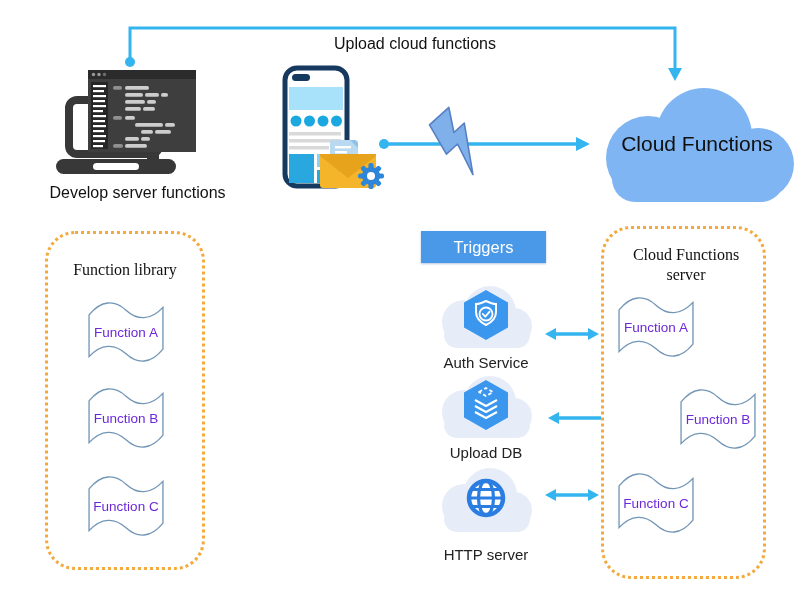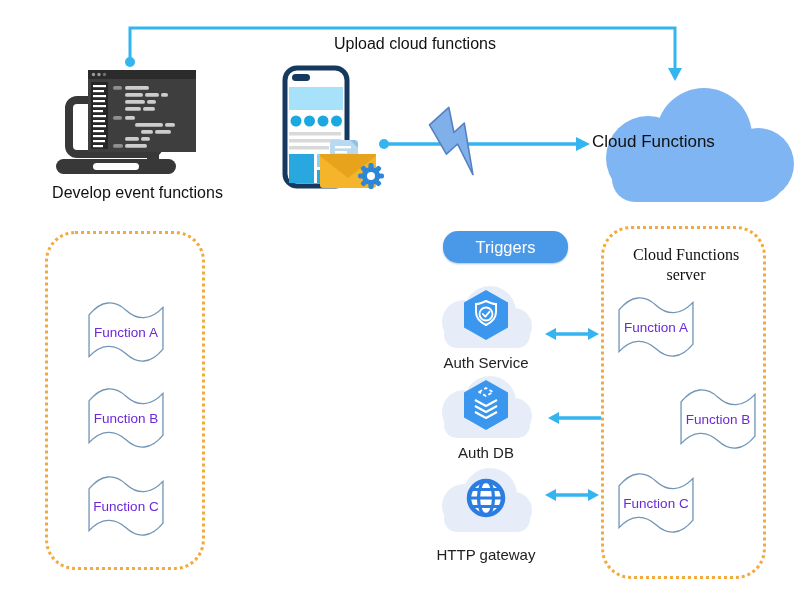--- a/index.html
+++ b/index.html
@@ -15,29 +15,29 @@
     position:absolute;border:3px dotted #f3a93c;border-radius:30px;box-sizing:border-box;background:#fff;
   }
   .box-title{position:absolute;width:100%;text-align:center;font-size:16px;color:#111;line-height:1.25;font-family:Liberation Serif, serif;}
   .flag{position:absolute;width:80px;height:72px;}
   .flag svg{position:absolute;left:0;top:0;}
   .flag-label{
     position:absolute;left:0;top:0;width:100%;height:100%;display:flex;align-items:center;justify-content:center;
     font-size:13.5px;color:#6d28d9;
   }
   .trigger-btn{
-    position:absolute;left:443px;top:231px;width:125px;height:32px;border-radius:15px;
+    position:absolute;left:421px;top:231px;width:125px;height:32px;border-radius:0;
     background:#4a99e9;color:#fff;display:flex;align-items:center;justify-content:center;
     font-size:16.5px;box-shadow:0 1px 2px rgba(40,90,160,.35);
   }
   .trigger-node{position:absolute;width:112px;text-align:center;}
   .node-label{margin-top:0;font-size:15px;color:#222;}
   .main-cloud-label{
-    position:absolute;left:592px;top:132px;width:210px;
-    font-size:17px;color:#101010;
+    position:absolute;left:592px;top:132px;width:210px;text-align:center;
+    font-size:21px;color:#101010;
   }
 </style>
 </head>
 <body>
 
 <div class="canvas">
 
   <svg class="overlay-svg" viewBox="0 0 803 601">
 
     <g stroke="#35b5f0" fill="none" stroke-width="3">
@@ -110,21 +110,21 @@
       <rect x="80" y="63" width="28" height="3.8" rx="1.9"></rect>
         <rect x="110" y="63" width="10" height="3.8" rx="1.9"></rect>
       <rect x="86" y="70" width="12" height="3.8" rx="1.9"></rect>
         <rect x="100" y="70" width="16" height="3.8" rx="1.9"></rect>
       <rect x="70" y="77" width="14" height="3.8" rx="1.9"></rect>
         <rect x="86" y="77" width="9" height="3.8" rx="1.9"></rect>
       <rect x="58" y="84" width="10" height="3.8" rx="1.9" fill="#8f8f8f"></rect>
         <rect x="70" y="84" width="22" height="3.8" rx="1.9"></rect>
     </g>
   </svg>
-  <div class="label lbl-16" style="left:25px;top:184px;width:225px;">Develop event functions</div>
+  <div class="label lbl-16" style="left:25px;top:184px;width:225px;">Develop server functions</div>
 
   <svg class="abs" style="left:278px;top:62px;" width="112" height="132" viewBox="0 0 112 132">
     <rect x="7" y="6" width="62" height="118" rx="12" fill="#fff" stroke="#16395f" stroke-width="5"></rect>
     <rect x="14" y="12" width="18" height="7" rx="3.5" fill="#16395f"></rect>
     <rect x="11" y="25" width="54" height="23" fill="#a8e1fa"></rect>
     <g fill="#1ba7e0">
       <circle cx="18" cy="59" r="5.5"></circle>
         <circle cx="31.5" cy="59" r="5.5"></circle>
       <circle cx="45" cy="59" r="5.5"></circle>
         <circle cx="58.5" cy="59" r="5.5"></circle>
@@ -173,20 +173,21 @@
     <g fill="#7fb5f2">
       <circle cx="58" cy="74" r="42"></circle>
       <circle cx="114" cy="52" r="48"></circle>
       <circle cx="168" cy="80" r="36"></circle>
       <rect x="22" y="72" width="172" height="46" rx="23"></rect>
     </g>
   </svg>
   <div class="main-cloud-label">Cloud Functions</div>
 
   <div class="dashed-box" style="left:45px;top:231px;width:160px;height:339px;">
+    <div class="box-title" style="top:26px;">Function library</div>
 
     <div class="flag" style="left:38px;top:62px;">
       <svg width="80" height="72" viewBox="0 0 84 76">
         <path d="M3 20 C16 4 30 4 42 15 C54 26 68 26 81 12 L81 56 C68 72 54 72 42 61 C30 50 16 50 3 64 Z" fill="#fff" stroke="#7296b6" stroke-width="1.4"></path>
       </svg>
       <span class="flag-label">Function A</span>
     </div>
 
     <div class="flag" style="left:38px;top:148px;">
       <svg width="80" height="72" viewBox="0 0 84 76">
@@ -232,40 +233,40 @@
         <rect x="14" y="40" width="86" height="26" rx="13"></rect>
       </g>
       <g>
         <polygon points="56,8 78,20.5 78,45.5 56,58 34,45.5 34,20.5" fill="#3b97ee"></polygon>
         <path d="M49 20 L56 16 L63 20 L56 24 Z" fill="none" stroke="#fff" stroke-width="1.8" stroke-dasharray="3.5 2.5" stroke-linejoin="round"></path>
         <polyline points="45,28 56,34 67,28" fill="none" stroke="#fff" stroke-width="2" stroke-linejoin="round"></polyline>
         <polyline points="45,34 56,40 67,34" fill="none" stroke="#fff" stroke-width="2" stroke-linejoin="round"></polyline>
         <polyline points="45,40 56,46 67,40" fill="none" stroke="#fff" stroke-width="2" stroke-linejoin="round"></polyline>
       </g>
     </svg>
-    <div class="node-label">Auth DB</div>
+    <div class="node-label">Upload DB</div>
   </div>
 
   <div class="trigger-node" style="left:430px;top:462px;">
     <svg width="112" height="72" viewBox="0 0 112 72">
       <g fill="#e7edf8">
         <circle cx="34" cy="44" r="22"></circle>
           <circle cx="60" cy="33" r="27"></circle>
           <circle cx="84" cy="48" r="18"></circle>
         <rect x="14" y="44" width="86" height="26" rx="13"></rect>
       </g>
       <g stroke="#2b7de1" fill="none">
         <circle cx="56" cy="36" r="17" fill="#fff" stroke-width="4.5"></circle>
         <ellipse cx="56" cy="36" rx="7.5" ry="17" stroke-width="3.2"></ellipse>
         <line x1="39" y1="36" x2="73" y2="36" stroke-width="3.2"></line>
         <line x1="42" y1="27.5" x2="70" y2="27.5" stroke-width="3"></line>
         <line x1="42" y1="44.5" x2="70" y2="44.5" stroke-width="3"></line>
       </g>
     </svg>
-    <div class="node-label" style="margin-top:8px;">HTTP gateway</div>
+    <div class="node-label" style="margin-top:8px;">HTTP server</div>
   </div>
 
   <div class="dashed-box" style="left:601px;top:226px;width:165px;height:353px;">
     <div class="box-title" style="top:16px;left:17px;width:130px;">Cloud Functions server</div>
 
     <div class="flag" style="left:12px;top:62px;">
       <svg width="80" height="72" viewBox="0 0 84 76">
         <path d="M3 20 C16 4 30 4 42 15 C54 26 68 26 81 12 L81 56 C68 72 54 72 42 61 C30 50 16 50 3 64 Z" fill="#fff" stroke="#7296b6" stroke-width="1.4"></path>
       </svg>
       <span class="flag-label">Function A</span>

